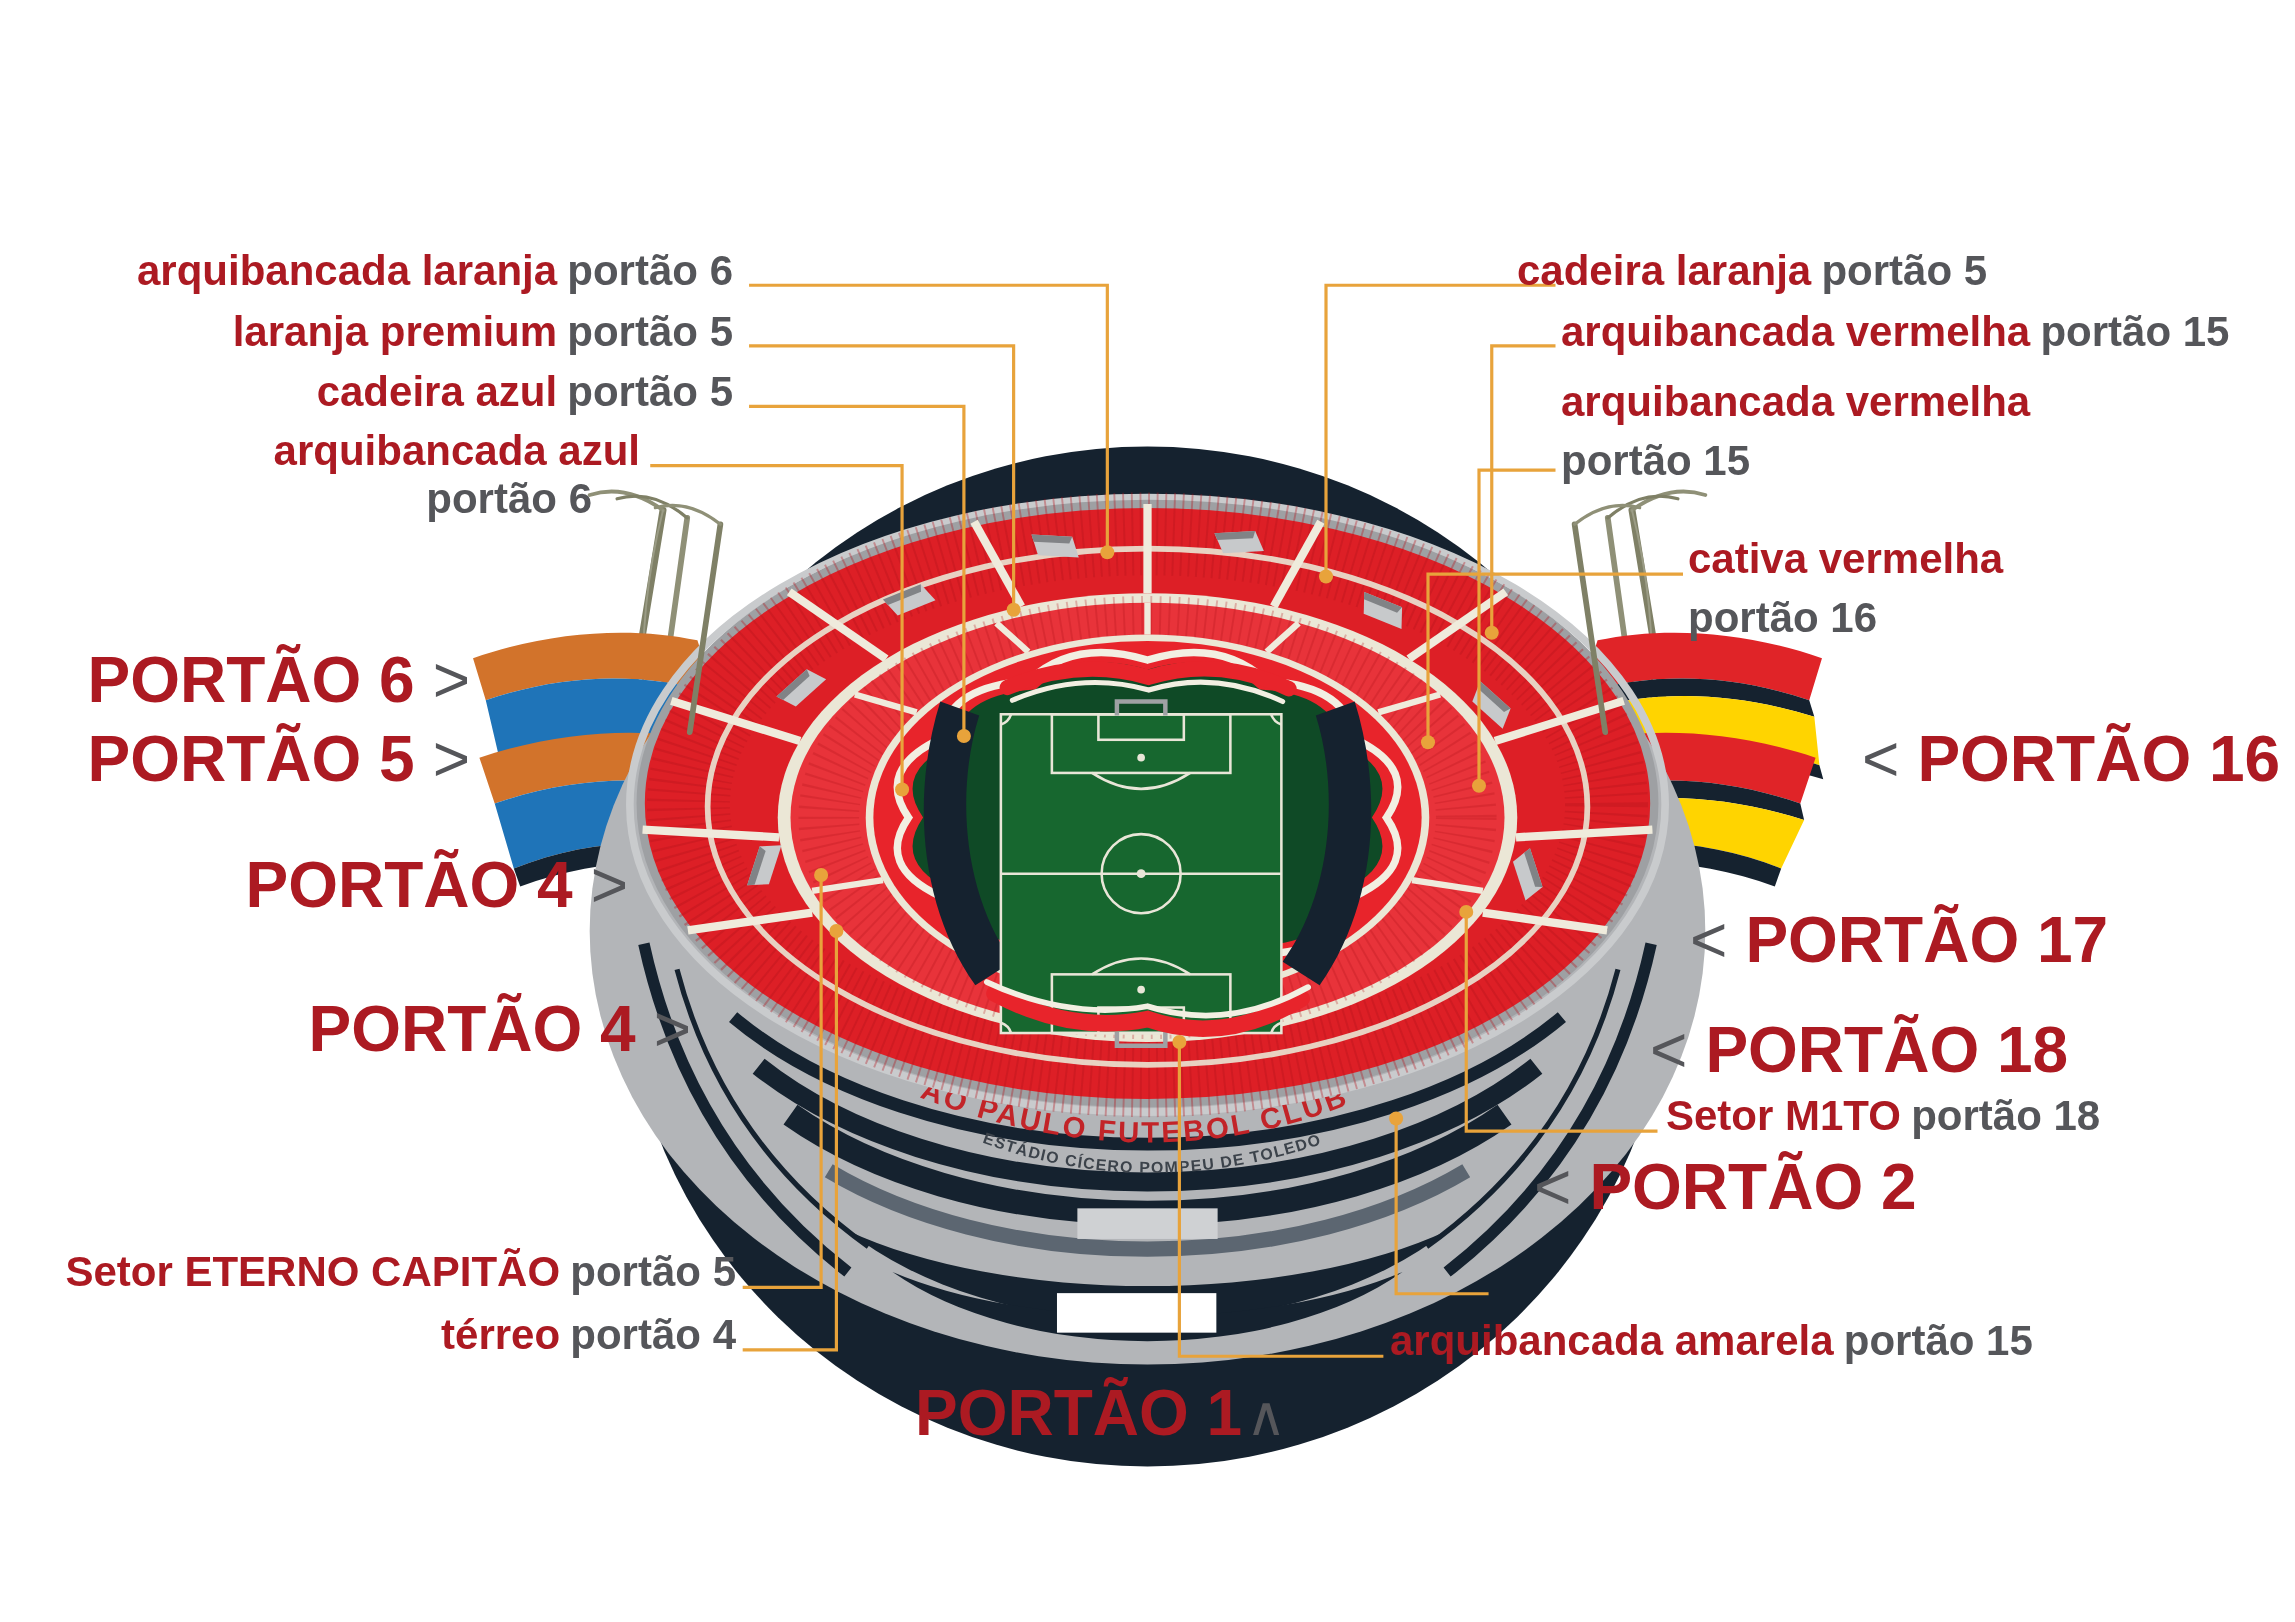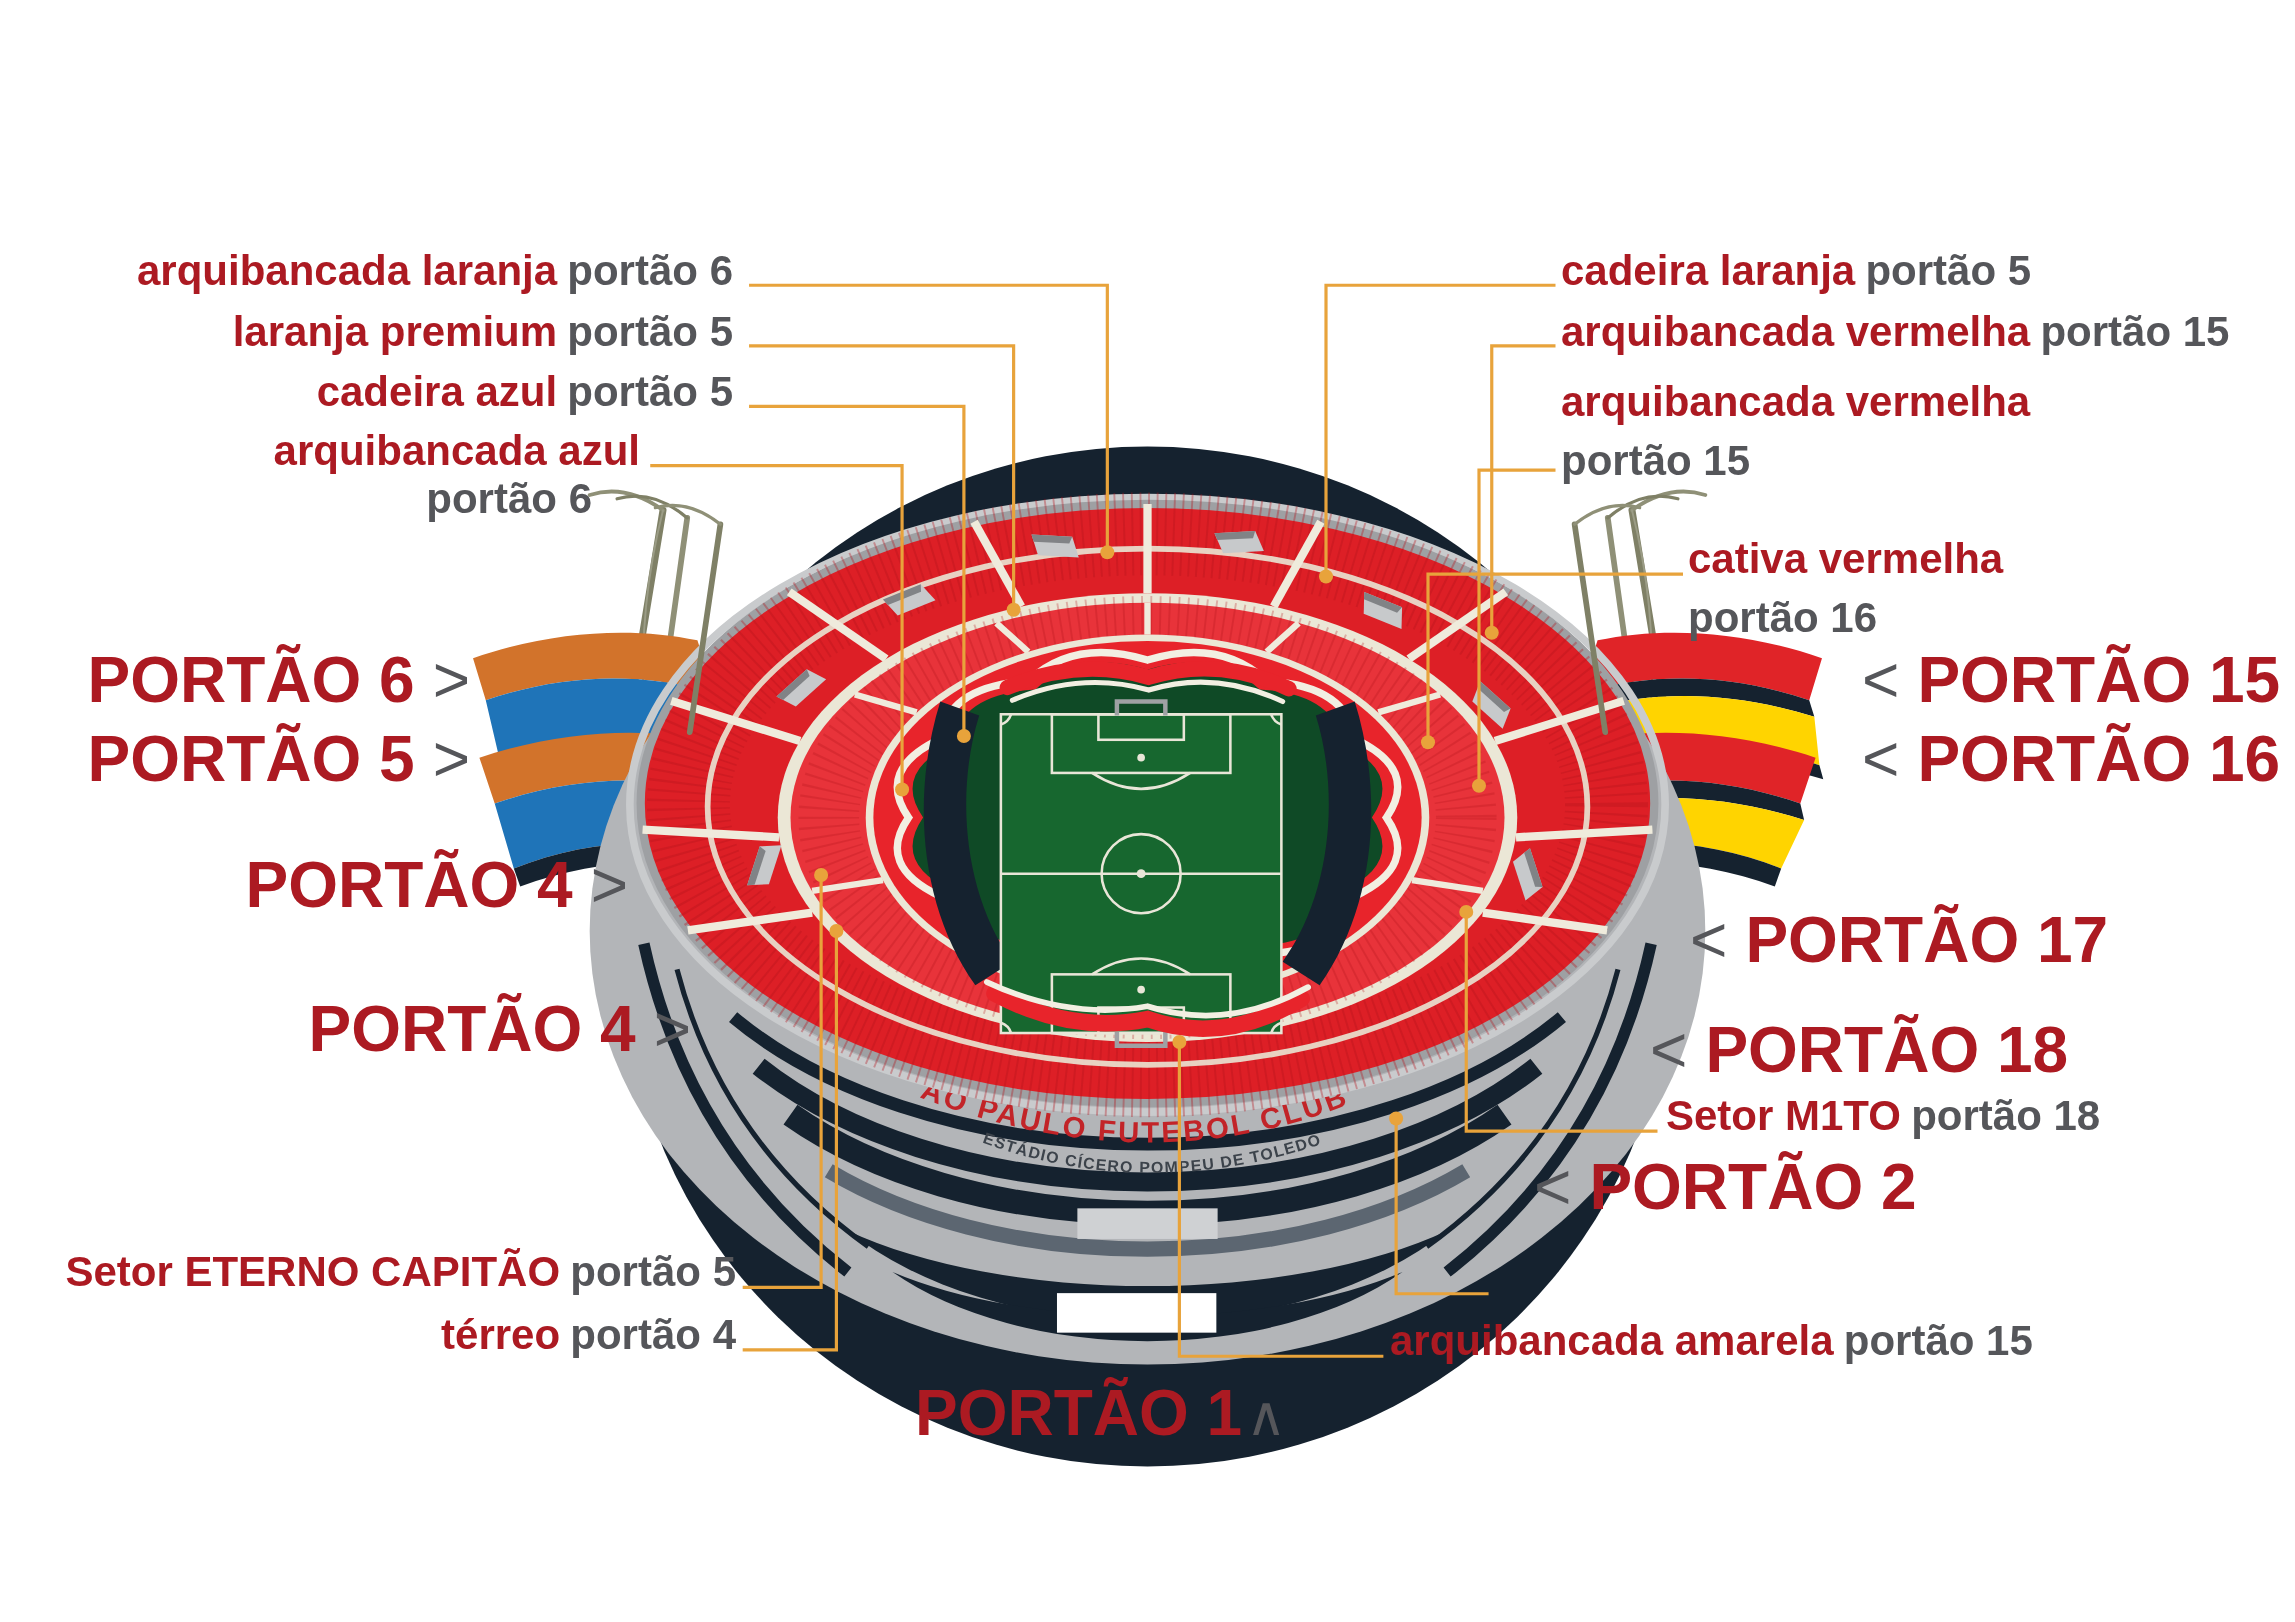--- a/index.html
+++ b/index.html
@@ -296,21 +296,21 @@
   <span class="sec">laranja premium</span><span class="gat">portão 5</span>
 </div>
 <div class="slabel right-al" style="top:369px;right:1562px;">
   <span class="sec">cadeira azul</span><span class="gat">portão 5</span>
 </div>
 <div class="slabel right-al two lh76 tl4" style="top:427px;right:1655px;">
   <span class="sec">arquibancada azul</span>
       <span class="gat">portão 6</span>
 </div>
 
-<div class="slabel" style="top:248px;left:1561px;text-align:right;">
+<div class="slabel" style="top:248px;left:1517px;text-align:right;">
   <span class="sec">cadeira laranja</span><span class="gat">portão 5</span>
 </div>
 <div class="slabel" style="top:309px;left:1561px;">
   <span class="sec">arquibancada vermelha</span><span class="gat">portão 15</span>
 </div>
 <div class="slabel two lh92" style="top:372px;left:1561px;">
   <span class="sec">arquibancada vermelha</span>
       <span class="gat">portão 15</span>
 </div>
 <div class="slabel two lh92" style="top:529px;left:1688px;">
@@ -338,23 +338,20 @@
 <div class="gate" style="top:722px;right:1825px;">
   <span>PORTÃO 5</span><span class="arr r">&gt;</span>
 </div>
 <div class="gate" style="top:848px;right:1667px;margin-left:32px;">
   <span>PORTÃO 4</span><span class="arr r">&gt;</span>
 </div>
 <div class="gate" style="top:992px;right:1604px;">
   <span>PORTÃO 4</span><span class="arr r">&gt;</span>
 </div>
 
-<div class="gate" style="top:643px;left:1862px;">
-  <span class="arr l">&lt;</span><span>PORTÃO 15</span>
-</div>
 <div class="gate" style="top:722px;left:1862px;">
   <span class="arr l">&lt;</span><span>PORTÃO 16</span>
 </div>
 <div class="gate" style="top:903px;left:1690px;">
   <span class="arr l">&lt;</span><span>PORTÃO 17</span>
 </div>
 <div class="gate" style="top:1013px;left:1650px;">
   <span class="arr l">&lt;</span><span>PORTÃO 18</span>
 </div>
 <div class="gate" style="top:1150px;left:1534px;">

